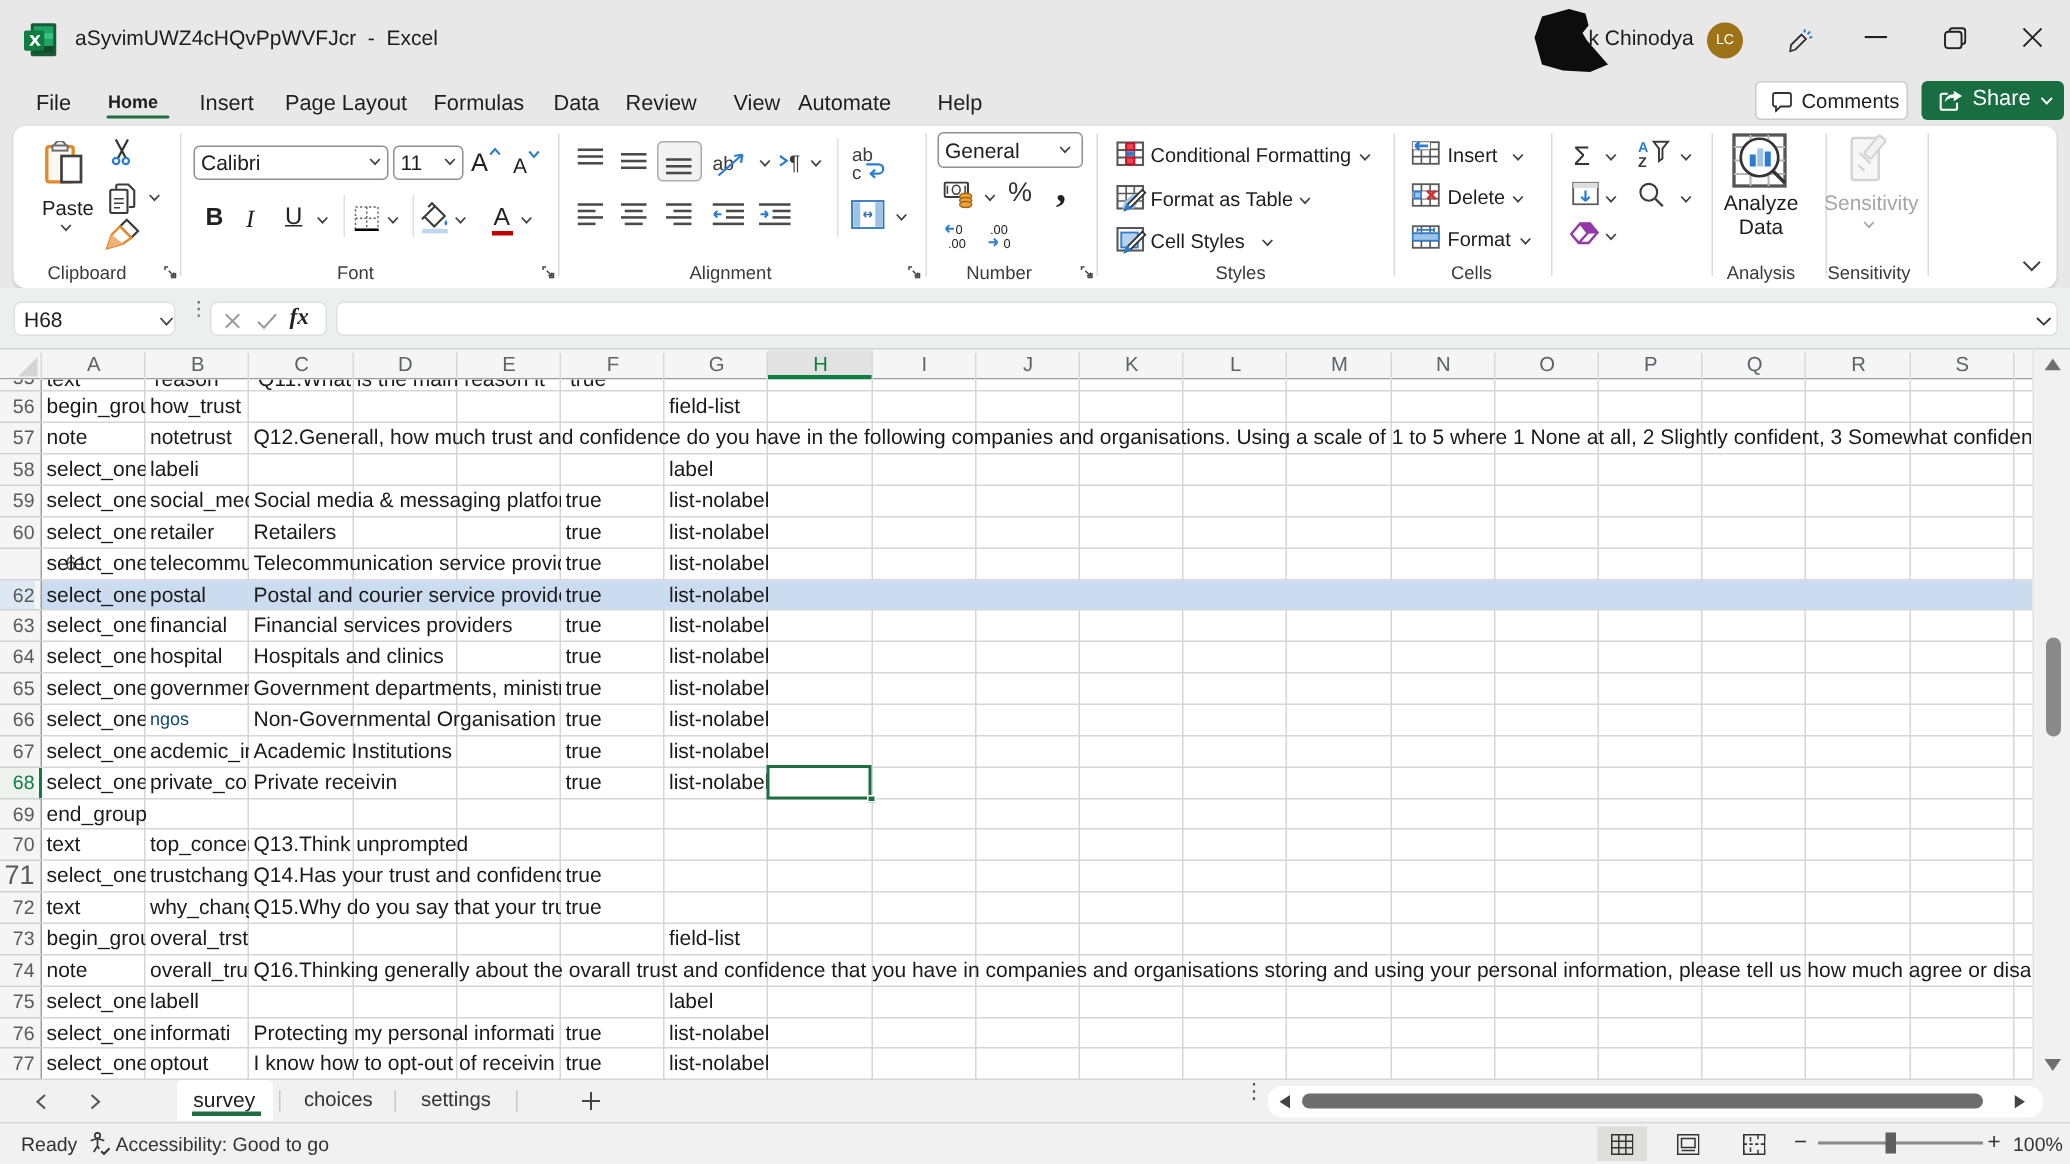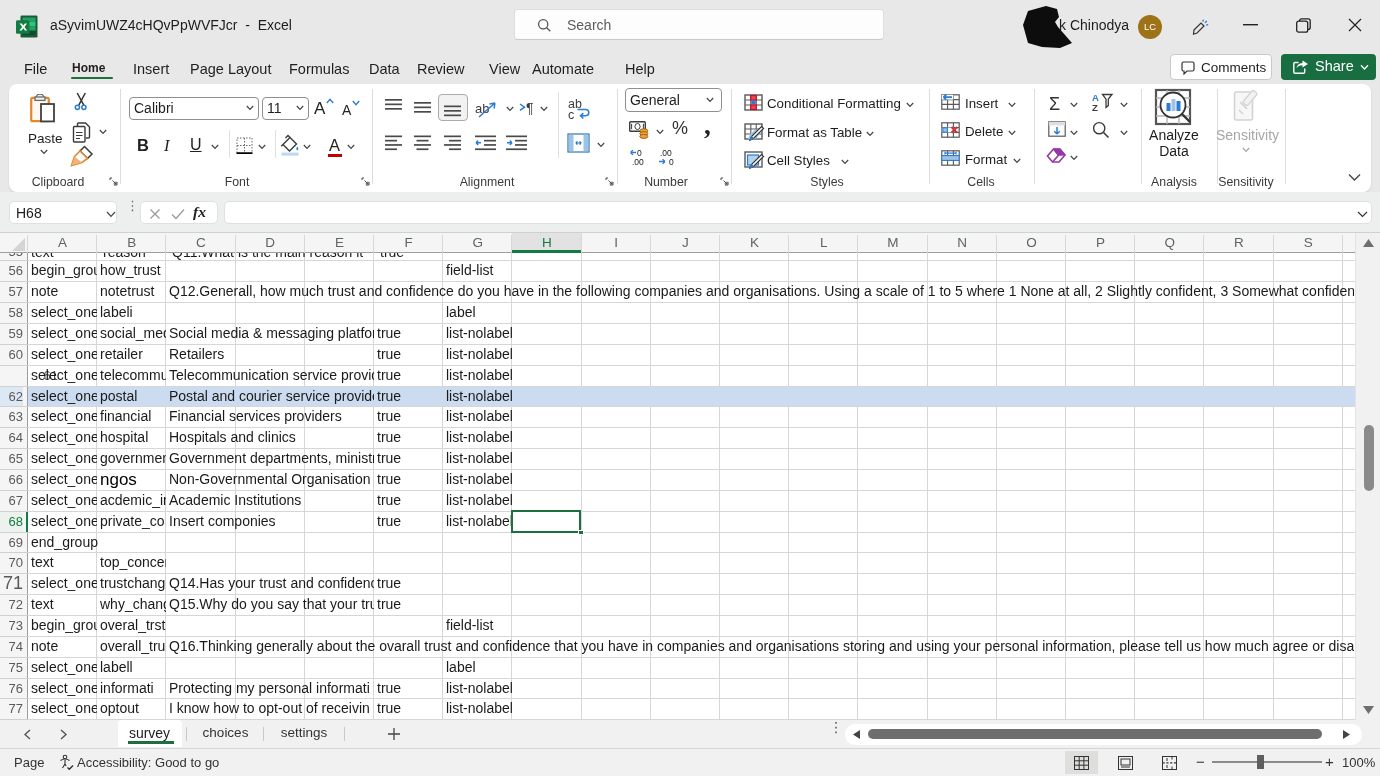--- a/index.html
+++ b/index.html
@@ -14,27 +14,20 @@
     <rect x="5.5" y="1.5" width="17" height="22" rx="1.2" fill="#185c37"></rect>
     <path d="M7.5 3.5 h13 v4.4 h-13 z" fill="#21a366"></path>
     <path d="M7.5 7.9 h6.5 v4.4 h-6.5 z" fill="#107c41"></path>
     <path d="M14 7.9 h6.5 v4.4 h-6.5 z" fill="#33c481"></path>
     <path d="M14 12.3 h6.5 v4.4 h-6.5 z" fill="#21a366"></path>
     <path d="M7.5 16.7 h13 v4.3 h-13 z" fill="#134a2c"></path>
     <rect x="1" y="6.3" width="13.5" height="13.5" rx="1.3" fill="#107c41"></rect>
     <path d="M4.4 16.5 l2.7 -3.6 -2.5 -3.4 h2.3 l1.4 2.1 1.5 -2.1 h2.2 l-2.5 3.4 2.7 3.6 h-2.3 l-1.6 -2.3 -1.6 2.3 z" fill="#fff"></path>
   </svg>
   <div class="ab" style="left:50px;top:17px;font-size:14px;color:#1d1d1d;">aSyvimUWZ4cHQvPpWVFJcr &nbsp;-&nbsp;&nbsp;Excel</div>
-  <div class="ab" style="left:514px;top:9px;width:370px;height:31px;background:#fdfdfd;border:1px solid #dedede;border-bottom-color:#c9c9c9;border-radius:4px;">
-    <svg class="ab" style="left:22px;top:8px" width="15" height="15" viewBox="0 0 15 15">
-        <circle cx="6.2" cy="6.2" r="4.6" fill="none" stroke="#555" stroke-width="1.3"></circle>
-        <line x1="9.7" y1="9.7" x2="13.3" y2="13.3" stroke="#555" stroke-width="1.3"></line>
-      </svg>
-    <div class="ab" style="left:52px;top:7px;font-size:14px;color:#5c5c5c;">Search</div>
-  </div>
   <svg class="ab" style="left:1022px;top:5px;" width="52" height="44" viewBox="0 0 52 44">
     <path d="M6 6 L24 1 L35 4 L37 12 L33 17 L36 22 L50 38 L38 43 L20 42 L6 38 L1 20 Z" fill="#0d0d0d"></path>
   </svg>
   <div class="ab" style="left:1059px;top:17px;font-size:14px;color:#1d1d1d;">k Chinodya</div>
   <div class="ab" style="left:1138px;top:15px;width:24px;height:24px;border-radius:50%;background:#9e7317;color:#fff;font-size:9.5px;text-align:center;line-height:24px;">LC</div>
   <svg class="ab" style="left:1191px;top:17px" width="20" height="20" viewBox="0 0 20 20">
     <path d="M3 13 L10 6 L13 9 L6 16 L2.5 17.2 Z" fill="none" stroke="#333" stroke-width="1.2"></path>
     <path d="M14 5.8 l1.8 -1.8 M15.2 8.2 l2 -0.6 M11.8 4.6 l0.6 -2" stroke="#2b7cd3" stroke-width="1.3" fill="none"></path>
   </svg>
   <svg class="ab" style="left:1243px;top:24px" width="15" height="2" viewBox="0 0 15 2">
@@ -616,37 +609,38 @@
     <div class="ab nw" style="left:100px;top:175.66px;height:19.86px;width:66px;font-size:14px;color:#1a1a1a;line-height:19.86px;">hospital</div>
     <div class="ab nw" style="left:169px;top:175.66px;height:19.86px;width:205px;font-size:14px;color:#1a1a1a;line-height:19.86px;">Hospitals and clinics</div>
     <div class="ab nw" style="left:377px;top:175.66px;height:19.86px;width:66px;font-size:14px;color:#1a1a1a;line-height:19.86px;">true</div>
     <div class="ab nw" style="left:446px;top:175.66px;height:19.86px;width:66px;font-size:14px;color:#1a1a1a;line-height:19.86px;">list-nolabel</div>
     <div class="ab nw" style="left:31px;top:196.51px;height:19.86px;width:66px;font-size:14px;color:#1a1a1a;line-height:19.86px;">select_one</div>
     <div class="ab nw" style="left:100px;top:196.51px;height:19.86px;width:66px;font-size:14px;color:#1a1a1a;line-height:19.86px;">governmen</div>
     <div class="ab nw" style="left:169px;top:196.51px;height:19.86px;width:205px;font-size:14px;color:#1a1a1a;line-height:19.86px;">Government departments, ministrie</div>
     <div class="ab nw" style="left:377px;top:196.51px;height:19.86px;width:66px;font-size:14px;color:#1a1a1a;line-height:19.86px;">true</div>
     <div class="ab nw" style="left:446px;top:196.51px;height:19.86px;width:66px;font-size:14px;color:#1a1a1a;line-height:19.86px;">list-nolabel</div>
     <div class="ab nw" style="left:31px;top:217.37px;height:19.86px;width:66px;font-size:14px;color:#1a1a1a;line-height:19.86px;">select_one</div>
-    <div class="ab nw" style="left:100px;top:217.37px;height:19.86px;width:66px;font-size:17px;color:#000000;line-height:19.86px;">ngos</div>
+    <div class="ab nw" style="left:100px;top:217.37px;height:19.86px;width:66px;font-size:12px;color:#0c4a6e;line-height:19.86px;">ngos</div>
     <div class="ab nw" style="left:169px;top:217.37px;height:19.86px;width:205px;font-size:14px;color:#1a1a1a;line-height:19.86px;">Non-Governmental Organisation</div>
     <div class="ab nw" style="left:377px;top:217.37px;height:19.86px;width:66px;font-size:14px;color:#1a1a1a;line-height:19.86px;">true</div>
     <div class="ab nw" style="left:446px;top:217.37px;height:19.86px;width:66px;font-size:14px;color:#1a1a1a;line-height:19.86px;">list-nolabel</div>
     <div class="ab nw" style="left:31px;top:238.23px;height:19.86px;width:66px;font-size:14px;color:#1a1a1a;line-height:19.86px;">select_one</div>
     <div class="ab nw" style="left:100px;top:238.23px;height:19.86px;width:66px;font-size:14px;color:#1a1a1a;line-height:19.86px;">acdemic_in</div>
     <div class="ab nw" style="left:169px;top:238.23px;height:19.86px;width:205px;font-size:14px;color:#1a1a1a;line-height:19.86px;">Academic Institutions</div>
     <div class="ab nw" style="left:377px;top:238.23px;height:19.86px;width:66px;font-size:14px;color:#1a1a1a;line-height:19.86px;">true</div>
     <div class="ab nw" style="left:446px;top:238.23px;height:19.86px;width:66px;font-size:14px;color:#1a1a1a;line-height:19.86px;">list-nolabel</div>
     <div class="ab nw" style="left:31px;top:259.08px;height:19.86px;width:66px;font-size:14px;color:#1a1a1a;line-height:19.86px;">select_one</div>
     <div class="ab nw" style="left:100px;top:259.08px;height:19.86px;width:66px;font-size:14px;color:#1a1a1a;line-height:19.86px;">private_co</div>
-    <div class="ab nw" style="left:169px;top:259.08px;height:19.86px;width:205px;font-size:14px;color:#1a1a1a;line-height:19.86px;">Insert componies</div>
+    <div class="ab nw" style="left:169px;top:259.08px;height:19.86px;width:205px;font-size:14px;color:#1a1a1a;line-height:19.86px;">Private receivin</div>
     <div class="ab nw" style="left:377px;top:259.08px;height:19.86px;width:66px;font-size:14px;color:#1a1a1a;line-height:19.86px;">true</div>
     <div class="ab nw" style="left:446px;top:259.08px;height:19.86px;width:66px;font-size:14px;color:#1a1a1a;line-height:19.86px;">list-nolabel</div>
     <div class="ab nw" style="left:31px;top:279.94px;height:19.86px;width:200px;font-size:14px;color:#1a1a1a;line-height:19.86px;">end_group</div>
     <div class="ab nw" style="left:31px;top:300.80px;height:19.86px;width:66px;font-size:14px;color:#1a1a1a;line-height:19.86px;">text</div>
     <div class="ab nw" style="left:100px;top:300.80px;height:19.86px;width:66px;font-size:14px;color:#1a1a1a;line-height:19.86px;">top_concer</div>
+    <div class="ab nw" style="left:169px;top:300.80px;height:19.86px;width:1185px;font-size:14px;color:#1a1a1a;line-height:19.86px;">Q13.Think unprompted</div>
     <div class="ab nw" style="left:31px;top:321.65px;height:19.86px;width:66px;font-size:14px;color:#1a1a1a;line-height:19.86px;">select_one</div>
     <div class="ab nw" style="left:100px;top:321.65px;height:19.86px;width:66px;font-size:14px;color:#1a1a1a;line-height:19.86px;">trustchang</div>
     <div class="ab nw" style="left:169px;top:321.65px;height:19.86px;width:205px;font-size:14px;color:#1a1a1a;line-height:19.86px;">Q14.Has your trust and confidence</div>
     <div class="ab nw" style="left:377px;top:321.65px;height:19.86px;width:66px;font-size:14px;color:#1a1a1a;line-height:19.86px;">true</div>
     <div class="ab nw" style="left:31px;top:342.51px;height:19.86px;width:66px;font-size:14px;color:#1a1a1a;line-height:19.86px;">text</div>
     <div class="ab nw" style="left:100px;top:342.51px;height:19.86px;width:66px;font-size:14px;color:#1a1a1a;line-height:19.86px;">why_chang</div>
     <div class="ab nw" style="left:169px;top:342.51px;height:19.86px;width:205px;font-size:14px;color:#1a1a1a;line-height:19.86px;">Q15.Why do you say that your tru</div>
     <div class="ab nw" style="left:377px;top:342.51px;height:19.86px;width:66px;font-size:14px;color:#1a1a1a;line-height:19.86px;">true</div>
     <div class="ab nw" style="left:31px;top:363.37px;height:19.86px;width:66px;font-size:14px;color:#1a1a1a;line-height:19.86px;">begin_group</div>
     <div class="ab nw" style="left:100px;top:363.37px;height:19.86px;width:140px;font-size:14px;color:#1a1a1a;line-height:19.86px;">overal_trst</div>
@@ -702,21 +696,21 @@
     <svg class="ab" style="left:8px;top:6.5px" width="7" height="9" viewBox="0 0 7 9">
         <path d="M7 0 L0 4.5 L7 9 Z" fill="#444"></path>
       </svg>
     <div class="ab" style="left:23px;top:5.5px;width:454px;height:9.5px;background:#6e6e6e;border-radius:5px;"></div>
     <svg class="ab" style="left:498px;top:6.5px" width="7" height="9" viewBox="0 0 7 9">
         <path d="M0 0 L7 4.5 L0 9 Z" fill="#444"></path>
       </svg>
   </div>
 </div>
 <div class="ab" style="left:0;top:749px;width:1380px;height:27px;background:#f1f1f1;">
-  <div class="ab" style="left:14px;top:6px;font-size:13px;color:#333;">Page</div>
+  <div class="ab" style="left:14px;top:6px;font-size:13px;color:#333;">Ready</div>
   <svg class="ab" style="left:58px;top:5px" width="16" height="16" viewBox="0 0 16 16">
     <circle cx="7" cy="3" r="1.8" fill="none" stroke="#333" stroke-width="1.1"></circle>
     <path d="M2.5 6.5 c2.5 -1.6 6.5 -1.6 9 0 M7 6 v4 M7 10 l-2.5 4 M7 10 l1.2 2" fill="none" stroke="#333" stroke-width="1.1"></path>
     <path d="M9.5 13.5 l1.8 1.8 L15 11.5" fill="none" stroke="#333" stroke-width="1.4"></path>
   </svg>
   <div class="ab" style="left:77px;top:6px;font-size:13px;color:#333;">Accessibility: Good to go</div>
   <div class="ab" style="left:1065px;top:2px;width:33px;height:23px;background:#dededd;"></div>
   <svg class="ab" style="left:1074px;top:7px" width="15" height="14" viewBox="0 0 15 14">
       <rect x="0.5" y="0.5" width="14" height="13" fill="none" stroke="#333" stroke-width="1"></rect>
       <path d="M0.5 4.8 H14.5 M0.5 9.2 H14.5 M5.2 0.5 V13.5 M9.9 0.5 V13.5" stroke="#333" stroke-width="1"></path>

